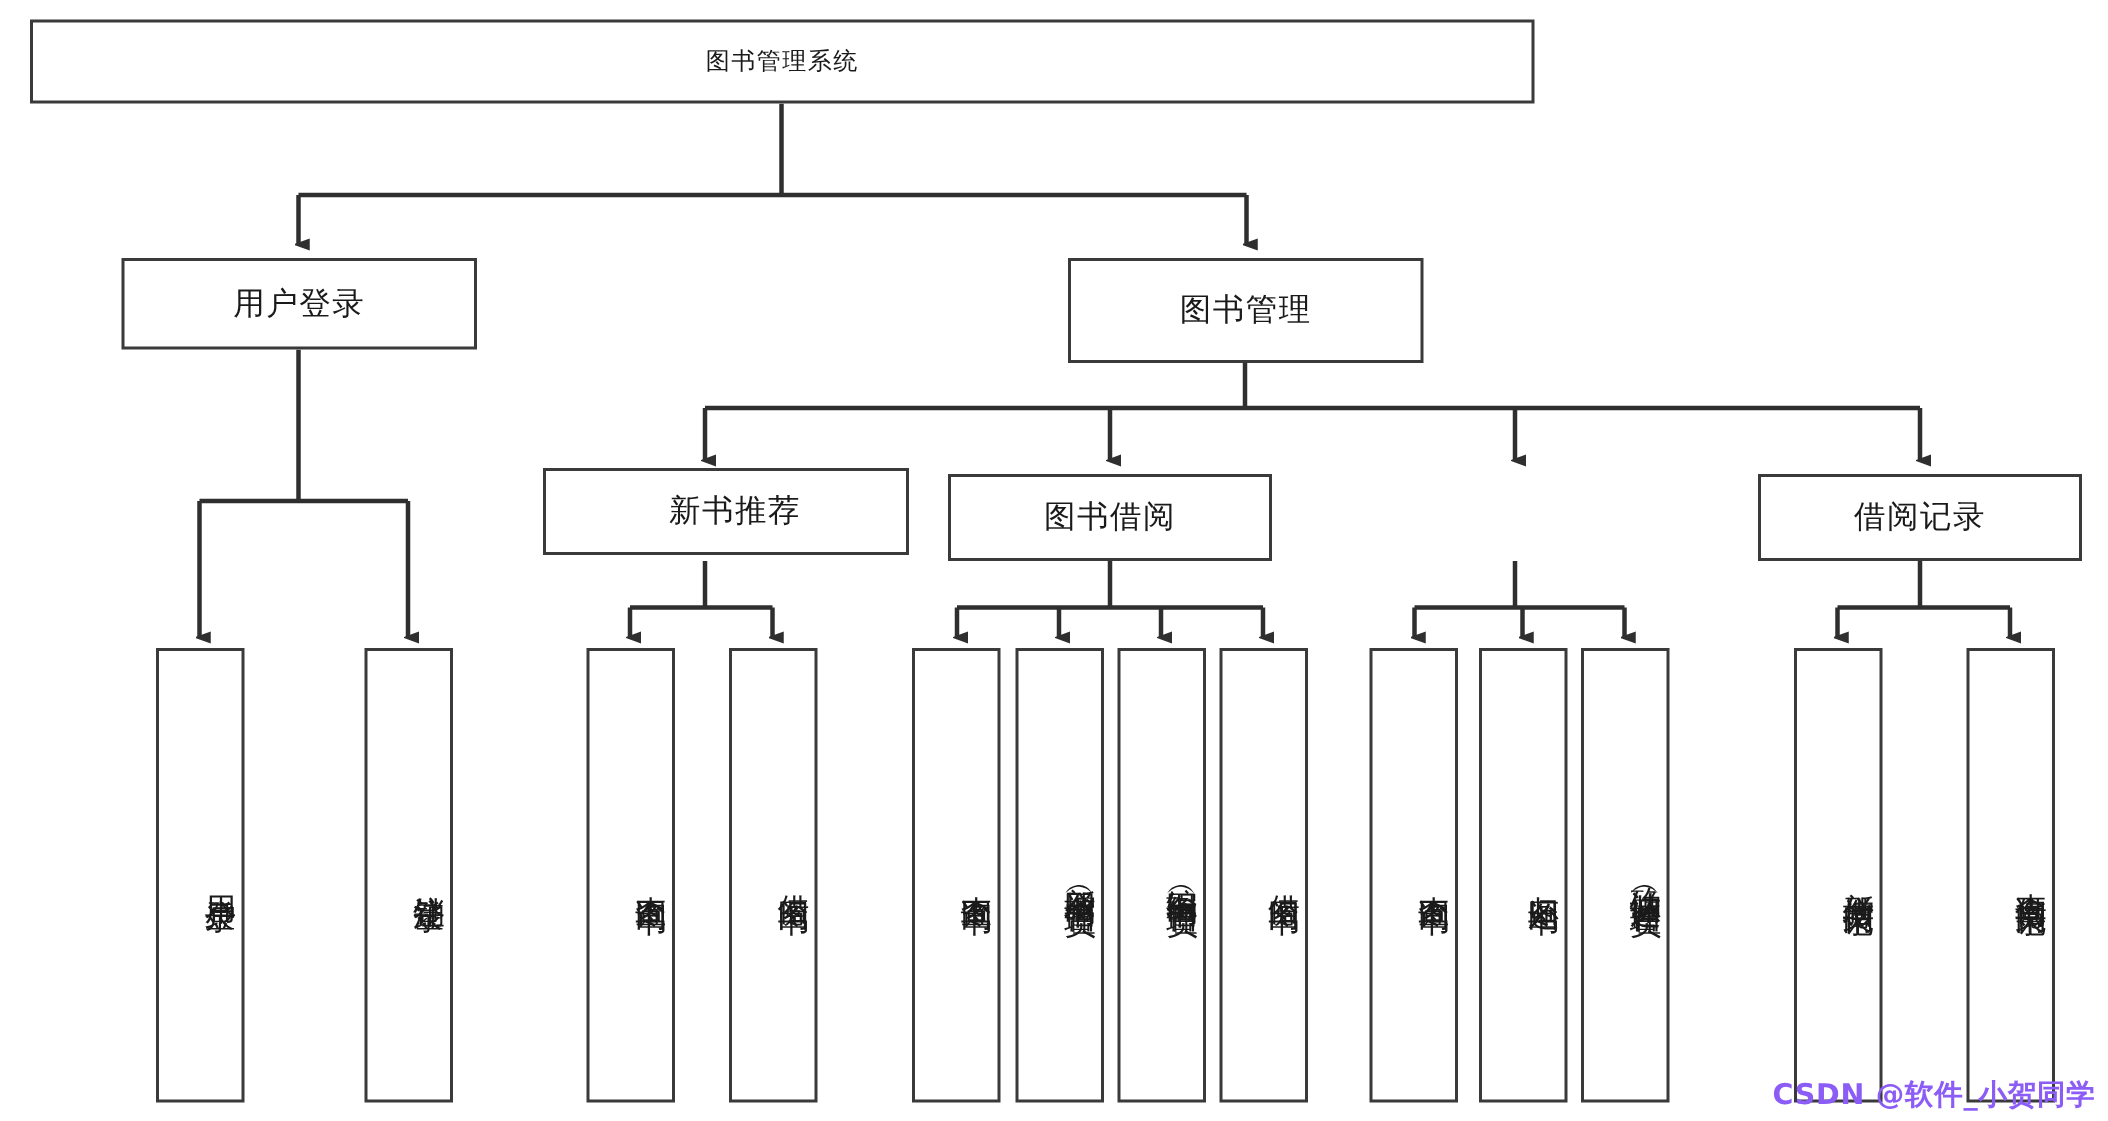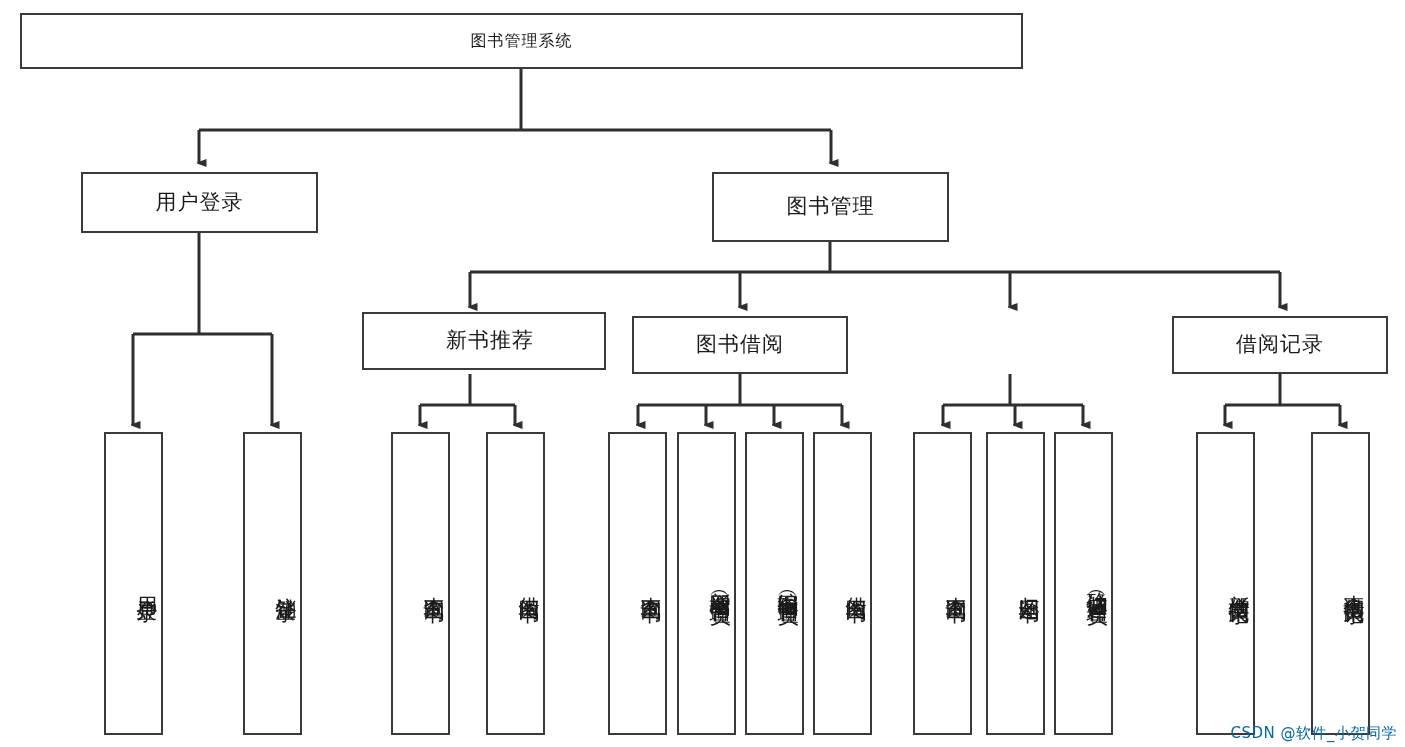--- a/index.html
+++ b/index.html
@@ -56,25 +56,26 @@
     text-orientation: upright;
     white-space: nowrap;
   }
   #root-node {
     font-size: 16px;
   }
   #watermark {
     position: absolute;
     right: 8px;
     bottom: 4px;
-    font-size: 15px;
-    color: #0369a1;
+    font-size: 19px;
+    color: #8b5cf6;
     letter-spacing: 0.5px;
     white-space: nowrap;
     user-select: none;
+    font-weight: bold;
   }
 </style>
 </head>
 <body>
 
 <div id="canvas">
 
   <svg class="wires" viewBox="0 0 1405 747">
     <defs>
       <marker id="arrow" markerWidth="10" markerHeight="10" refX="5" refY="7.5" orient="auto" markerUnits="userSpaceOnUse">

